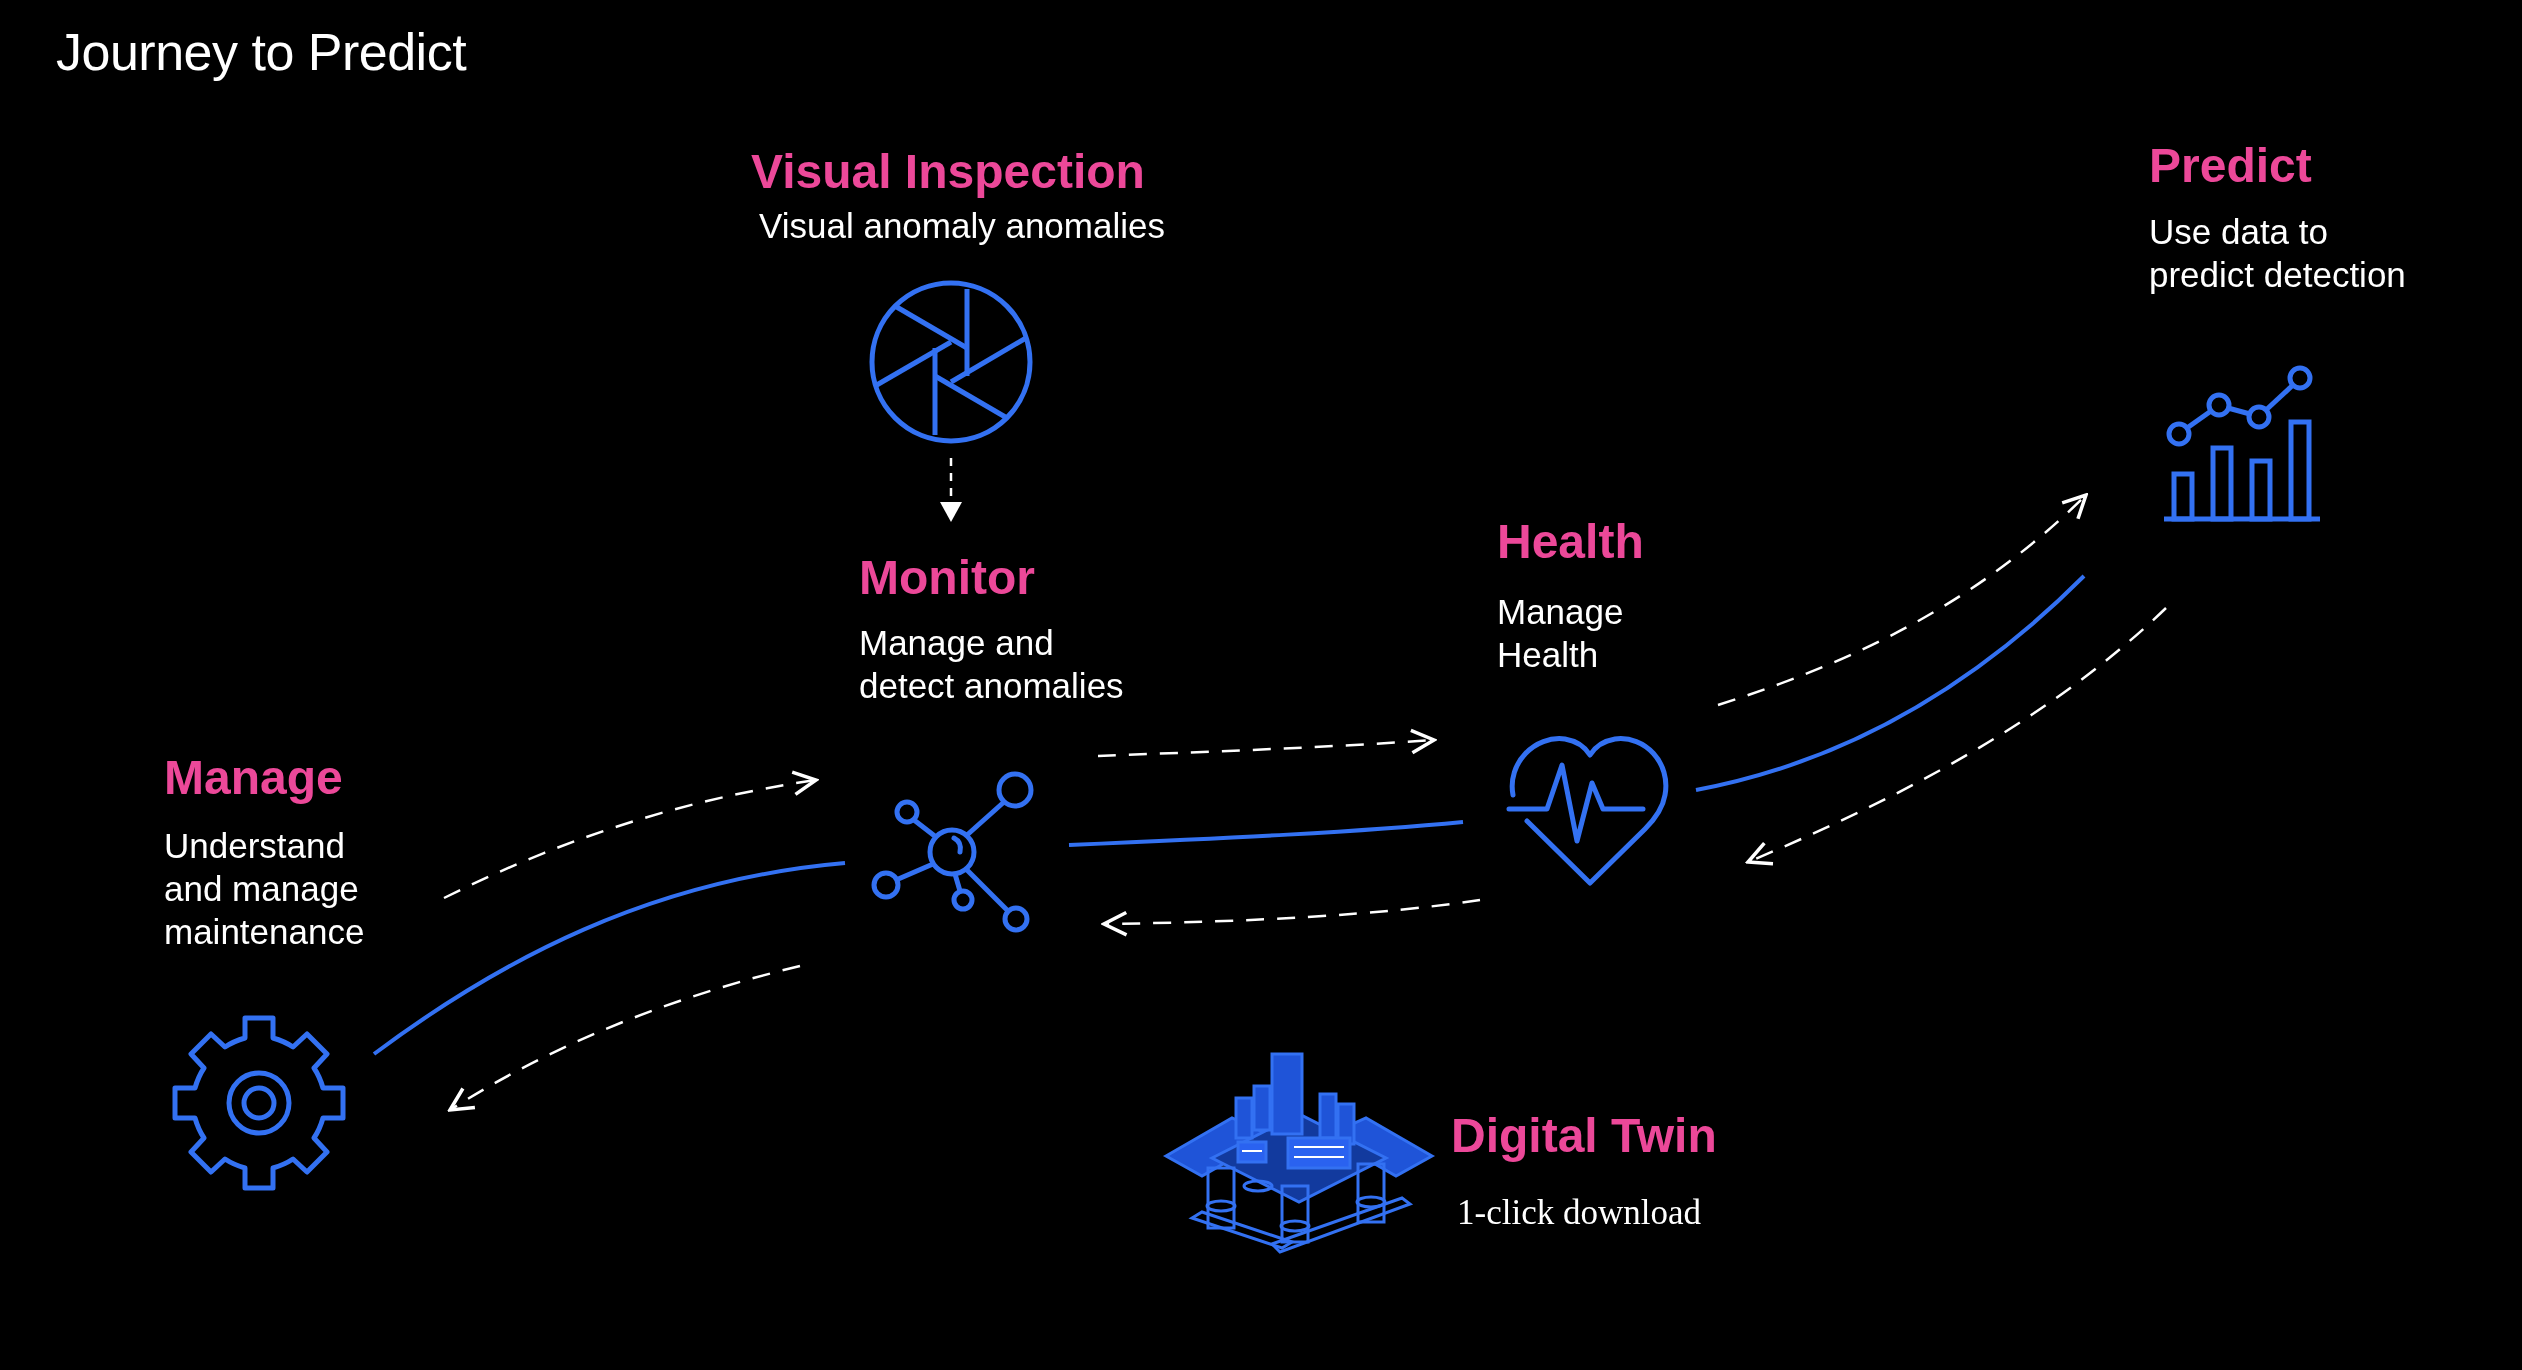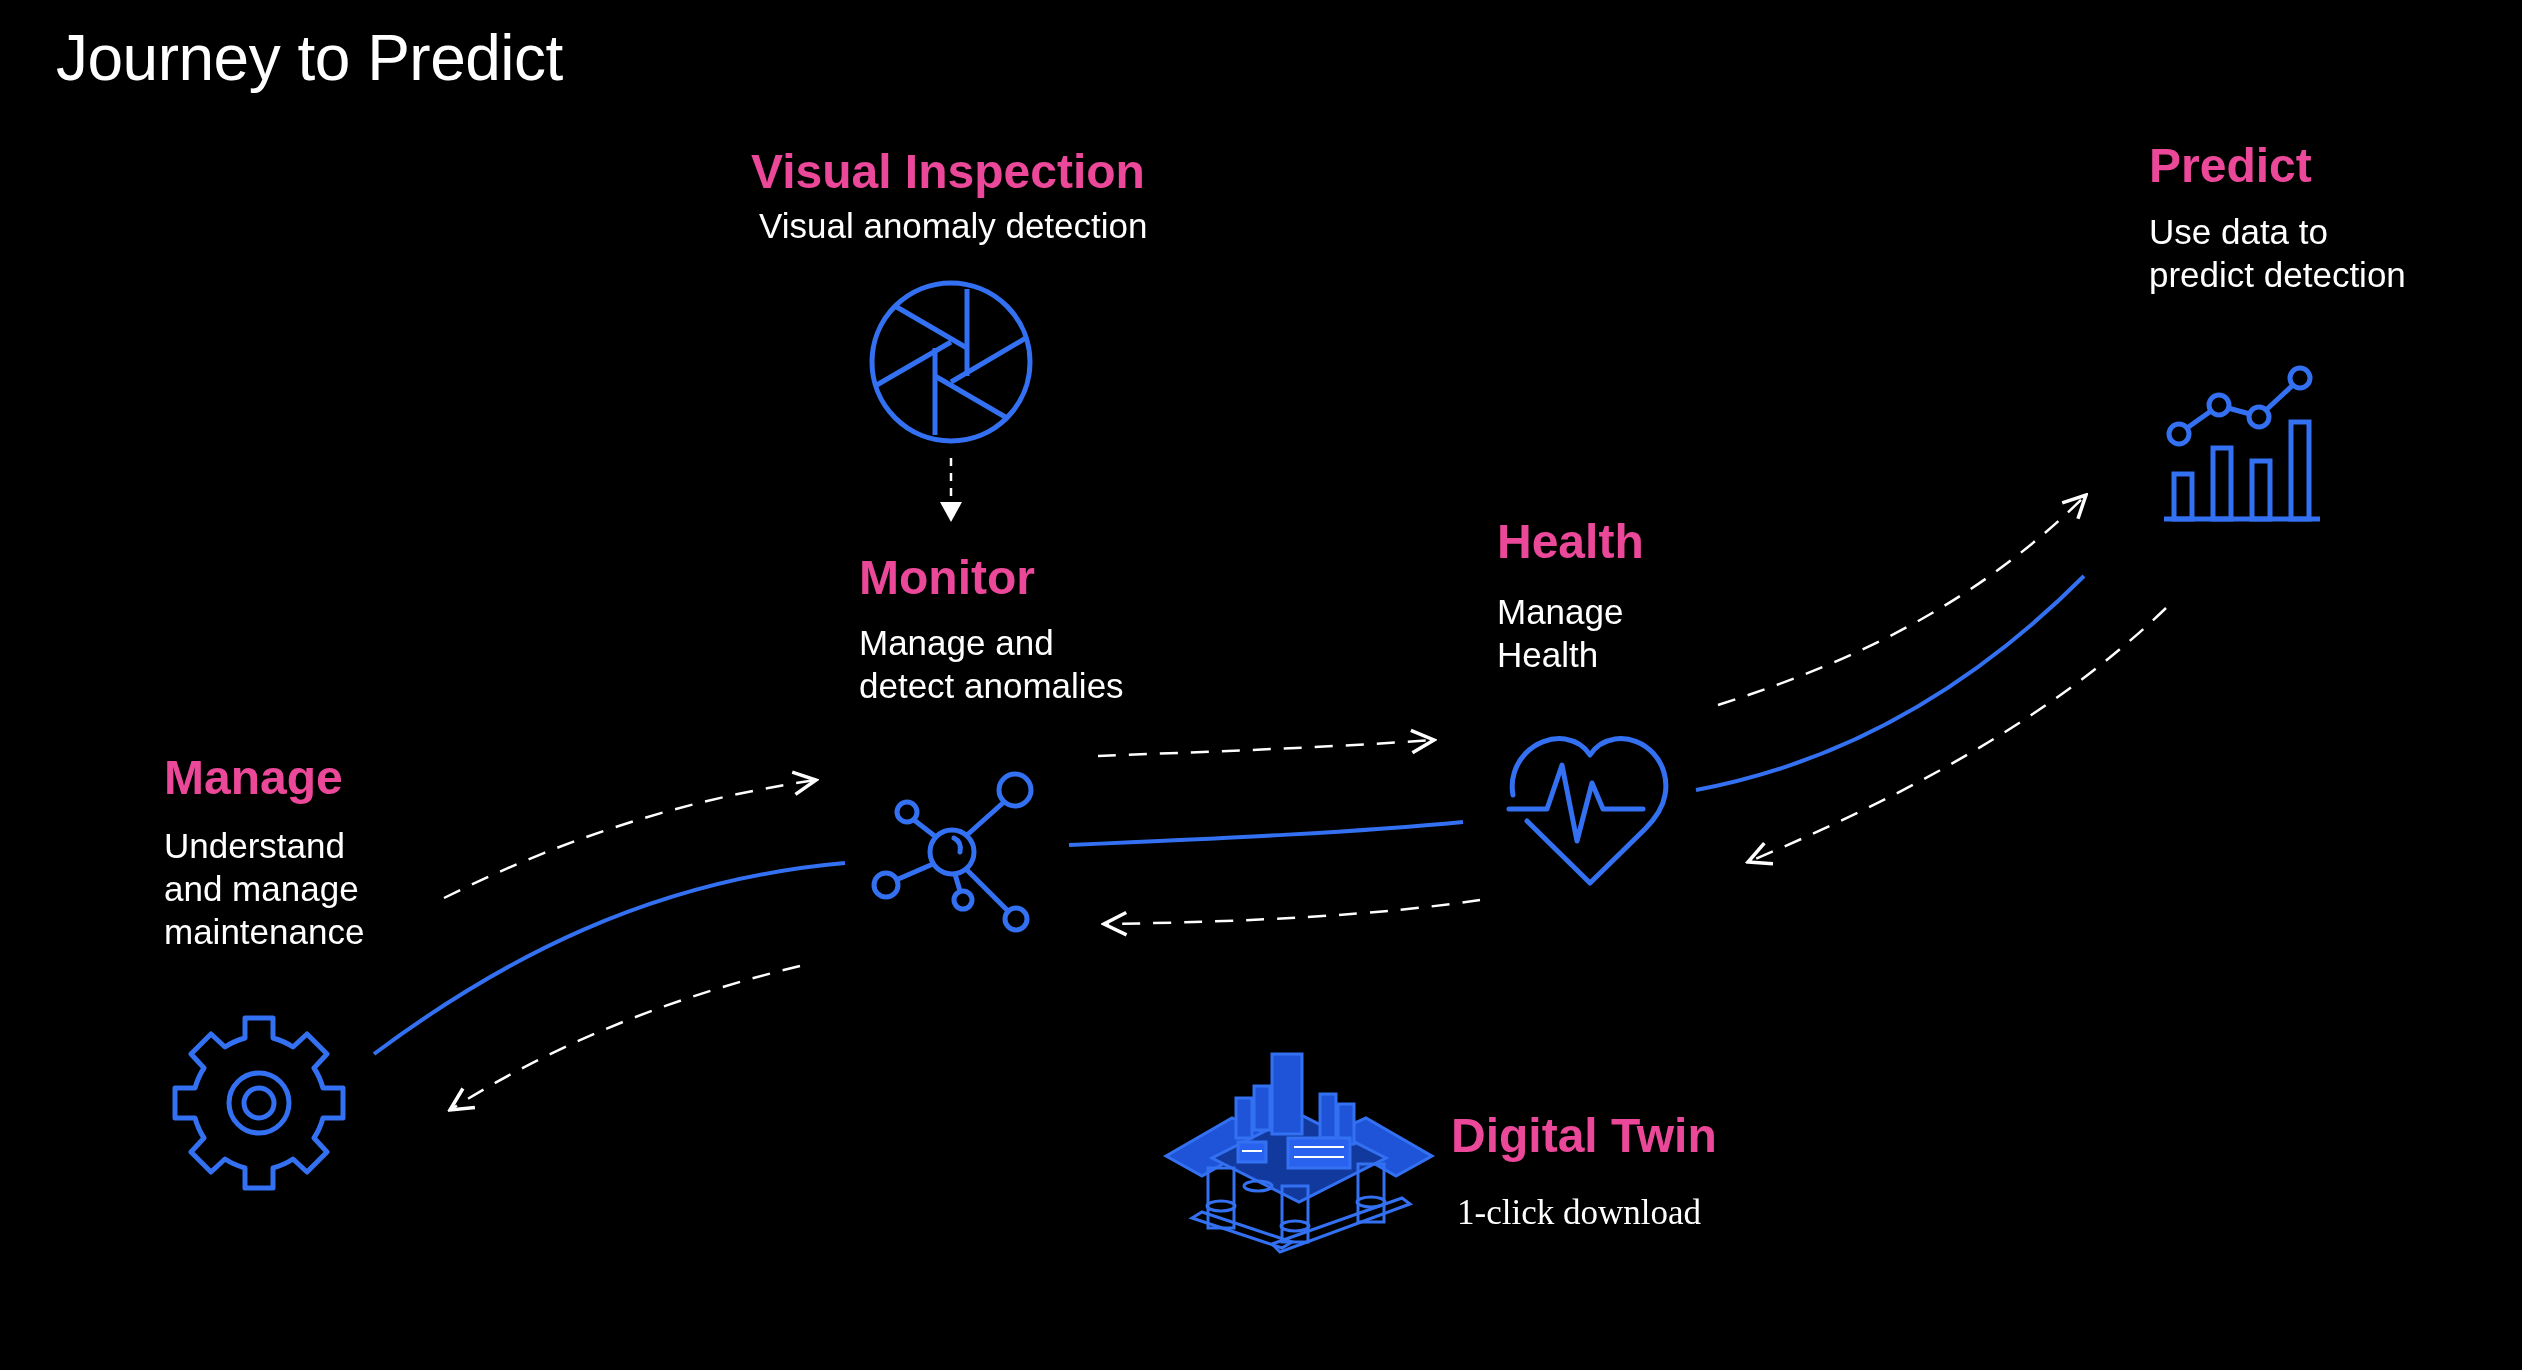--- a/index.html
+++ b/index.html
@@ -1,18 +1,18 @@
 <!DOCTYPE html>
 <html><head>
 <meta charset="utf-8">
 <style>
   html, body { margin:0; padding:0; background:#000; }
   body { width:2522px; height:1370px; position:relative; overflow:hidden; font-family:"Liberation Sans", "DejaVu Sans", sans-serif; color:#fff; }
   .abs { position:absolute; }
-  .title { left:56px; top:26px; font-size:64px; font-weight:400; letter-spacing:-0.5px; line-height:1; }
+  .title { left:56px; top:26px; font-size:52px; font-weight:400; letter-spacing:-0.5px; line-height:1; }
   .node-title { color:#ec4899; font-weight:700; font-size:48px; line-height:1; white-space:nowrap; }
   .node-desc { color:#fff; font-size:35px; line-height:43px; white-space:nowrap; }
   svg.layer { position:absolute; left:0; top:0; }
 </style>
 </head>
 <body>
 
 <div class="abs title">Journey to Predict</div>
 
 <svg class="layer" width="2522" height="1370">
@@ -44,21 +44,21 @@
 
   <path d="M1718,705 C1860,660 1980,600 2086,495" fill="none" stroke="#fff" stroke-width="2.5" stroke-dasharray="18,13" marker-end="url(#openArrow)"></path>
 
   <path d="M2166,608 C2060,710 1920,790 1748,862" fill="none" stroke="#fff" stroke-width="2.5" stroke-dasharray="18,13" marker-end="url(#openArrow)"></path>
 
   <path d="M1696,790 C1830,765 1960,700 2084,576" fill="none" stroke="#3371f2" stroke-width="4"></path>
 </svg>
 
 <div class="abs" style="left:751px; top:148px;">
   <div class="node-title">Visual Inspection</div>
-  <div class="node-desc" style="margin-top:8px; margin-left:8px;">Visual anomaly detection</div>
+  <div class="node-desc" style="margin-top:8px; margin-left:8px;">Visual anomaly anomalies</div>
 </div>
 <svg class="abs" style="left:865px; top:276px;" width="172" height="172" viewBox="0 0 172 172">
   <g fill="none" stroke="#3371f2" stroke-width="5" stroke-linejoin="round">
     <circle cx="86" cy="86" r="79"></circle>
     <line x1="30" y1="30" x2="102" y2="72"></line>
     <line x1="102" y1="13" x2="102" y2="100"></line>
     <line x1="161" y1="62" x2="86" y2="106"></line>
     <line x1="142" y1="142" x2="70" y2="100"></line>
     <line x1="70" y1="159" x2="70" y2="72"></line>
     <line x1="10" y1="110" x2="86" y2="66"></line>

